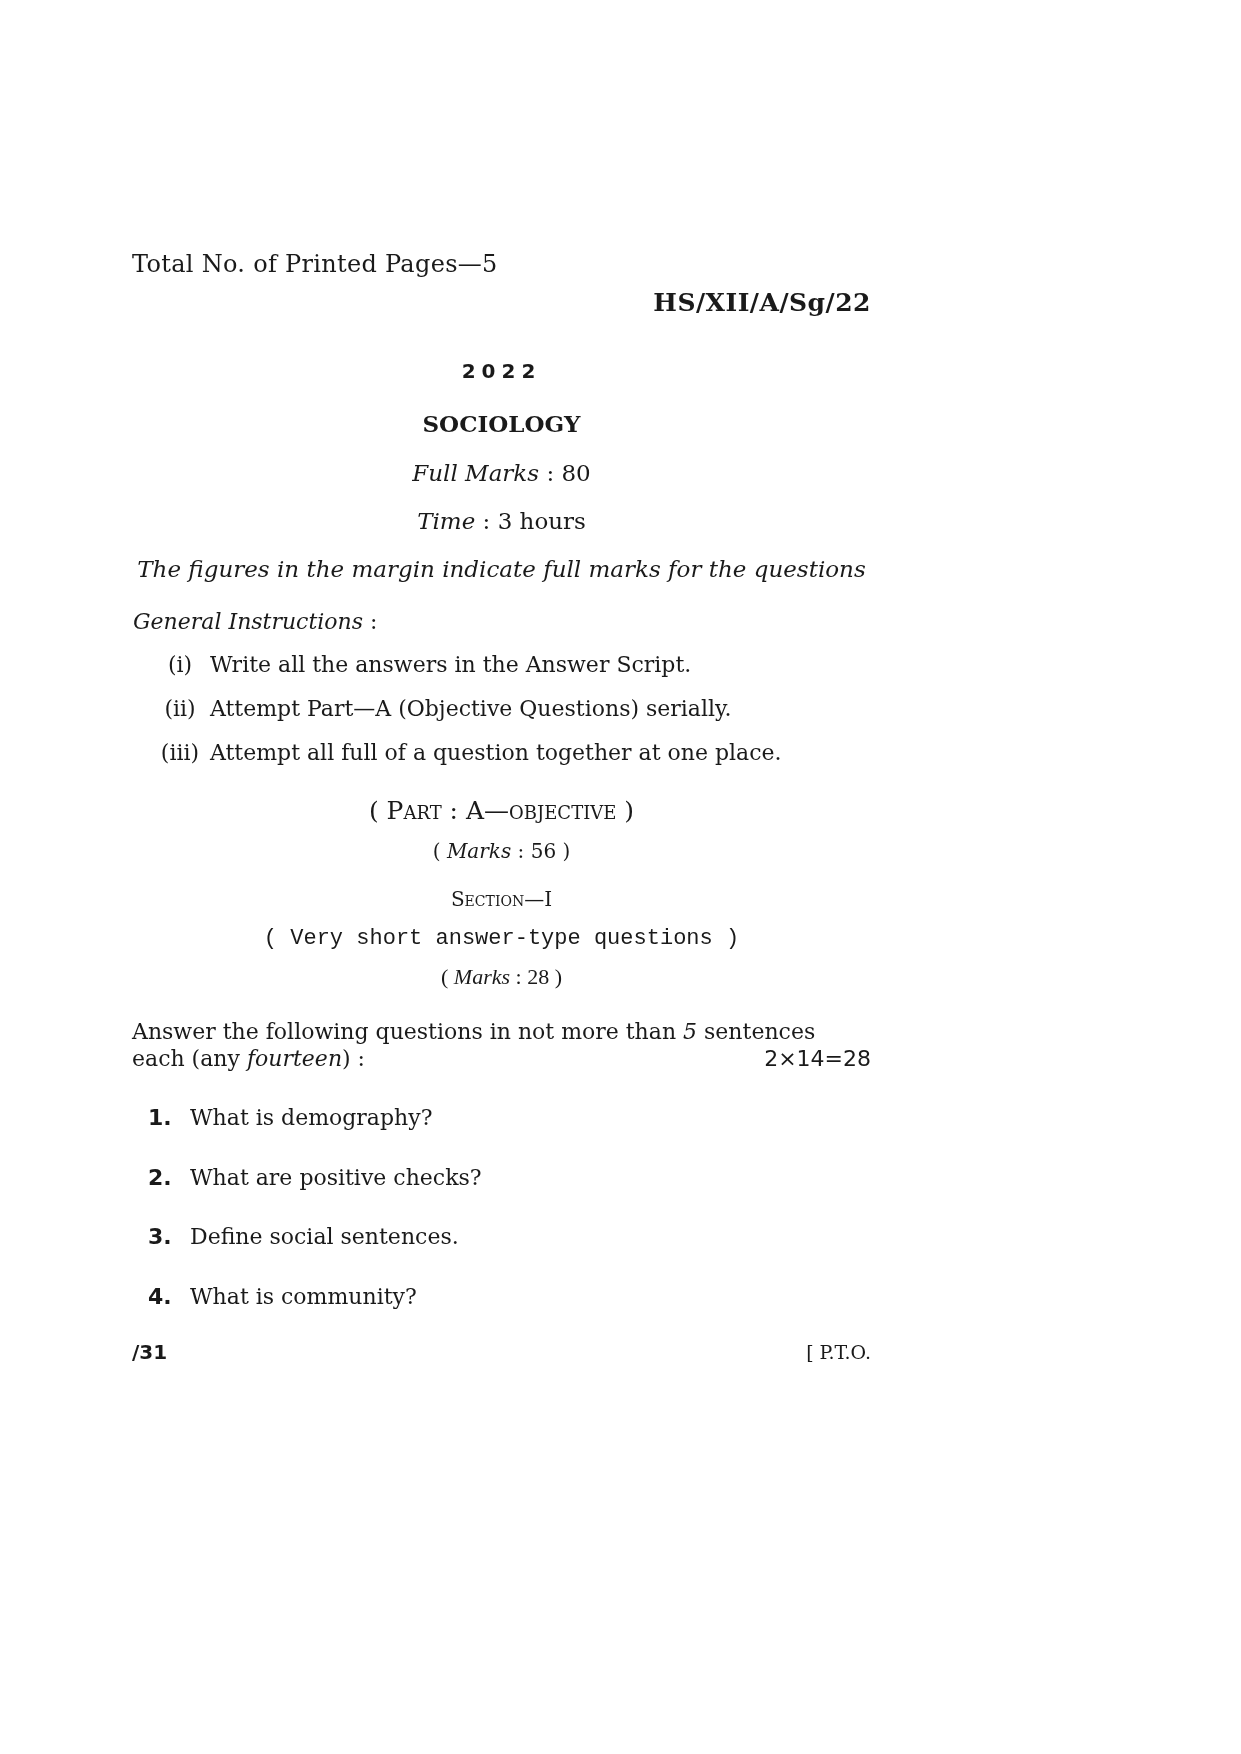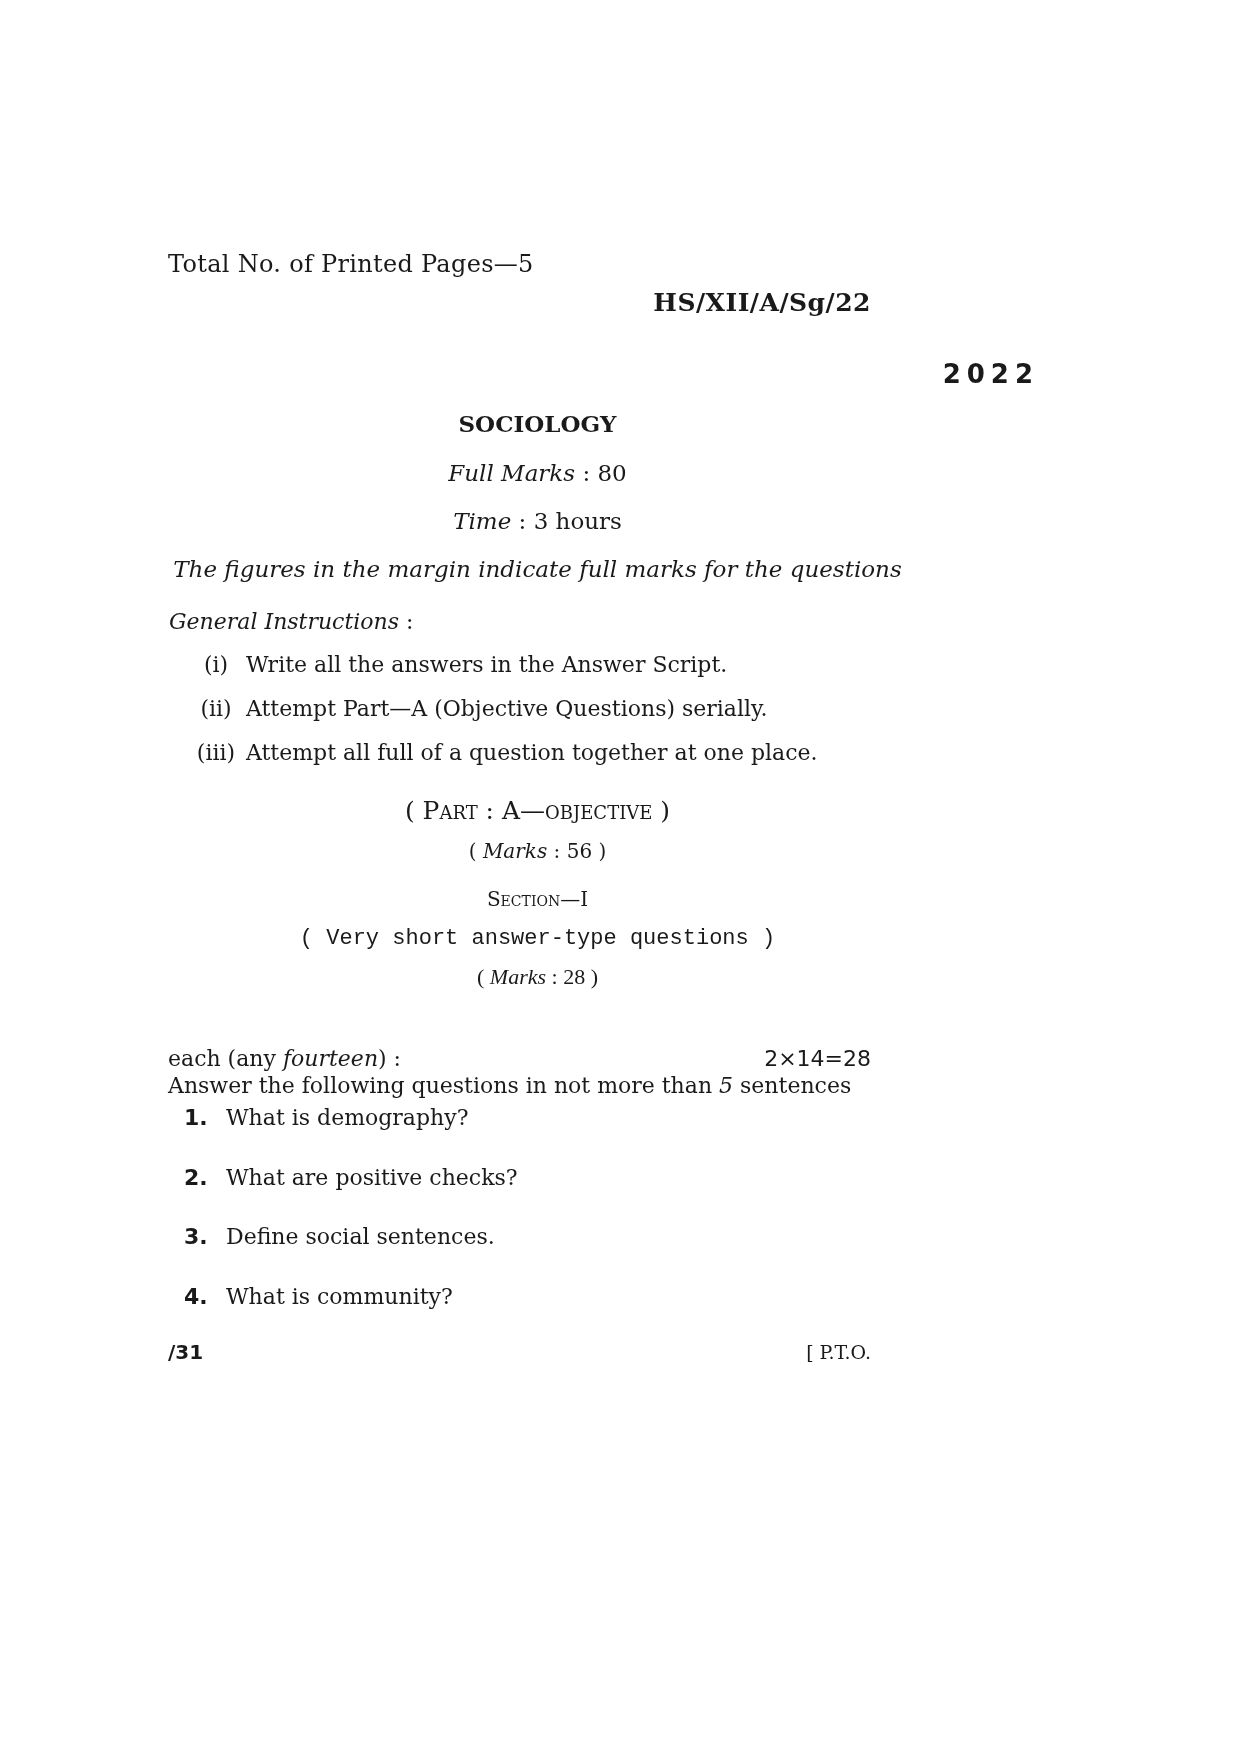--- a/index.html
+++ b/index.html
@@ -1,35 +1,35 @@
 <!DOCTYPE html>
 <html><head>
 <meta charset="utf-8">
 <style>
   html, body { margin: 0; padding: 0; background: #ffffff; }
   body { width: 1241px; height: 1754px; position: relative; overflow: hidden;
          font-family: "DejaVu Serif", "Liberation Serif", serif; color: #1a1a1a; }
-  .abs { position: absolute; white-space: nowrap; margin-left: 36px; }
+  .abs { position: absolute; white-space: nowrap; }
   .pages { left: 132px; top: 250px; font-size: 24px; letter-spacing: 0.3px; }
   .code { right: 370px; top: 288px; font-size: 25px; font-weight: bold; letter-spacing: 0.5px; text-align: right; }
   .center { left: 0; width: 1003px; text-align: center; }
-  .year { top: 359px; font-size: 26px; font-weight: bold; letter-spacing: 6px; font-family: "DejaVu Sans", sans-serif; text-align: right; }
+  .year { top: 359px; font-size: 20px; font-weight: bold; letter-spacing: 6px; font-family: "DejaVu Sans", sans-serif; }
   .subject { top: 410px; font-size: 23px; font-weight: bold; }
   .fullmarks { top: 460px; font-size: 23px; }
   .time { top: 508px; font-size: 23px; }
   .note { top: 556px; font-size: 23px; font-style: italic; }
   .gi { left: 133px; top: 609px; font-size: 22px; }
   .instr { left: 150px; font-size: 22px; }
   .instr .num { display: inline-block; width: 60px; text-align: center; }
   .part { top: 796px; font-size: 25px; font-variant: small-caps; }
   .pmarks { top: 839px; font-size: 20px; }
   .section { top: 887px; font-size: 20px; font-variant: small-caps; }
   .vshort { top: 926px; font-size: 22px; font-family: Liberation Mono, monospace; }
   .smarks { top: 964px; font-size: 22px; font-family: Liberation Serif, serif; }
-  .ans1 { left: 132px; top: 1073px; font-size: 22px; }
+  .ans1 { left: 132px; top: 1019px; font-size: 22px; }
   .ans2 { left: 132px; top: 1046px; font-size: 22px; }
   .score { right: 370px; top: 1046px; font-size: 22px; font-family: "DejaVu Sans", sans-serif; }
   .q { left: 148px; font-size: 22px; }
   .q .qn { display: inline-block; width: 42px; font-weight: bold; font-family: "DejaVu Sans", sans-serif; }
   .foot-l { left: 132px; top: 1340px; font-size: 20px; font-weight: bold; font-family: "DejaVu Sans", sans-serif; }
   .foot-r { right: 370px; top: 1341px; font-size: 19px; }
   i { font-style: italic; }
 </style>
 </head>
 <body>

